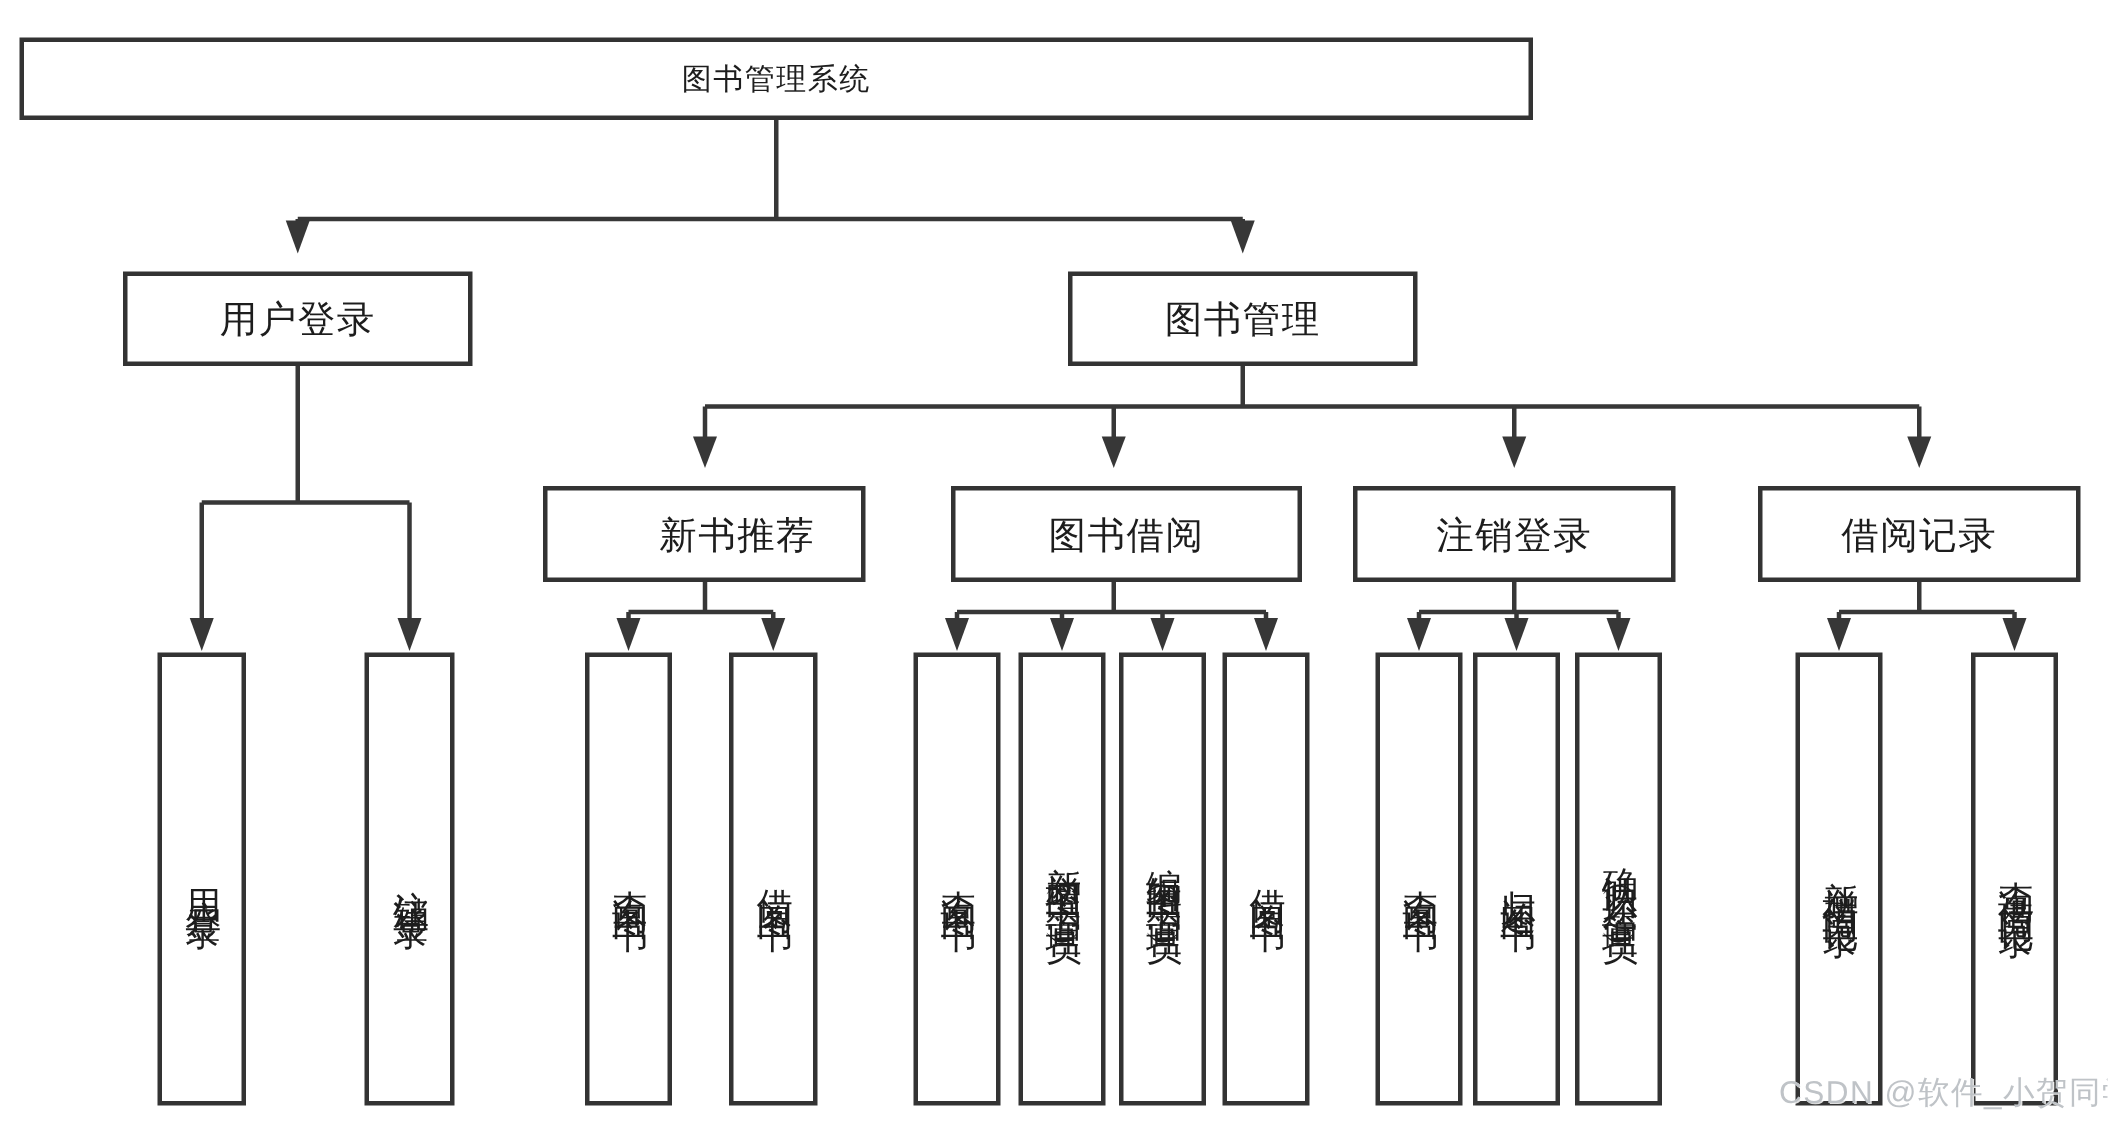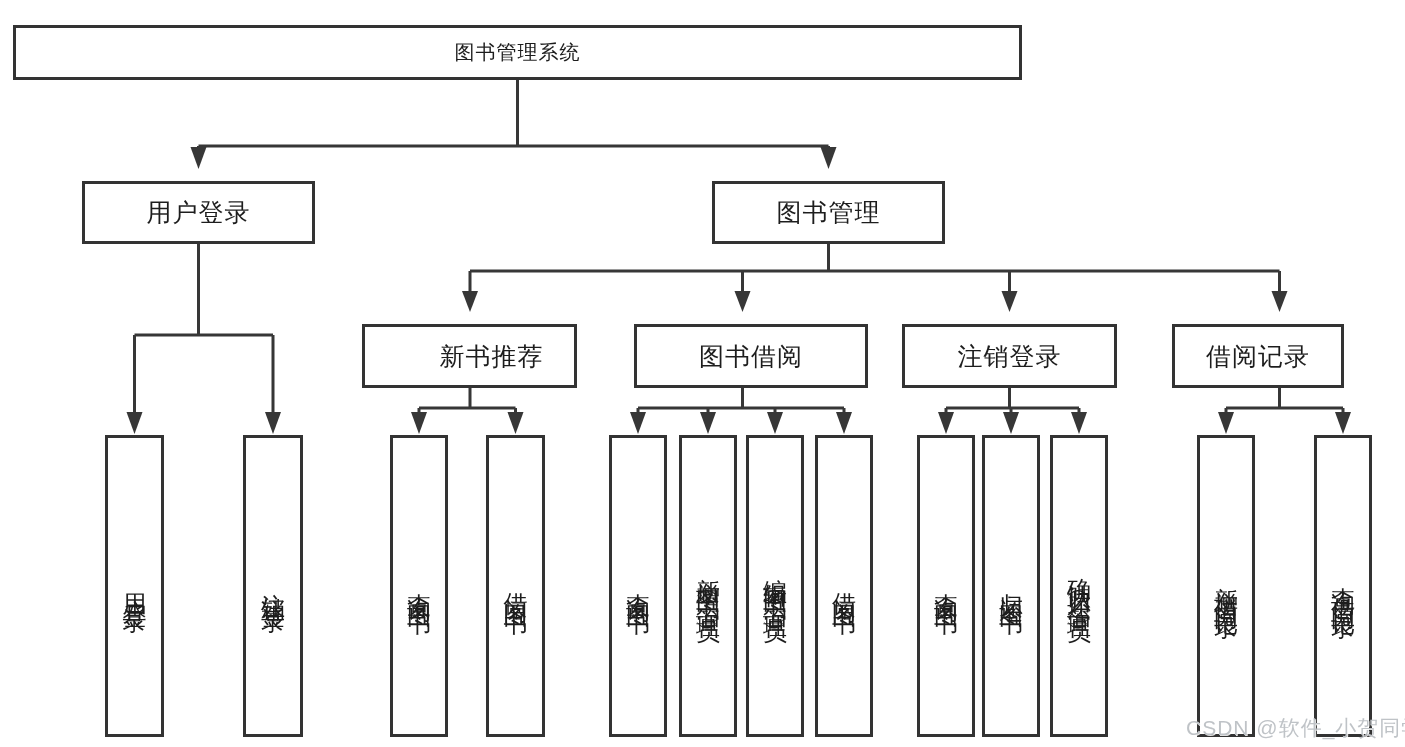--- a/index.html
+++ b/index.html
@@ -65,21 +65,21 @@
 </svg>
 
 <div class="node hbox root" style="left:13px;top:13px;width:1009px;height:55px;">图书管理系统</div>
 
 <div class="node hbox" style="left:82px;top:169px;width:233px;height:63px;">用户登录</div>
 <div class="node hbox" style="left:712px;top:169px;width:233px;height:63px;">图书管理</div>
 
 <div class="node hbox" style="left:362px;top:312px;width:215px;height:64px;padding-left:44px;">新书推荐</div>
 <div class="node hbox" style="left:634px;top:312px;width:234px;height:64px;">图书借阅</div>
 <div class="node hbox" style="left:902px;top:312px;width:215px;height:64px;">注销登录</div>
-<div class="node hbox" style="left:1172px;top:312px;width:172px;height:64px;">借阅记录</div>
+<div class="node hbox" style="left:1172px;top:312px;width:215px;height:64px;">借阅记录</div>
 
 <div class="node vbox" style="left:105px;top:435px;width:59px;height:302px;">用户登录</div>
 <div class="node vbox" style="left:243px;top:435px;width:60px;height:302px;">注销登录</div>
 
 <div class="node vbox" style="left:390px;top:435px;width:58px;height:302px;">查询图书</div>
 <div class="node vbox" style="left:486px;top:435px;width:59px;height:302px;">借阅图书</div>
 
 <div class="node vbox" style="left:609px;top:435px;width:58px;height:302px;">查询图书</div>
 <div class="node vbox" style="left:679px;top:435px;width:58px;height:302px;">新增图书（管理员）</div>
 <div class="node vbox" style="left:746px;top:435px;width:58px;height:302px;">编辑图书（管理员）</div>

